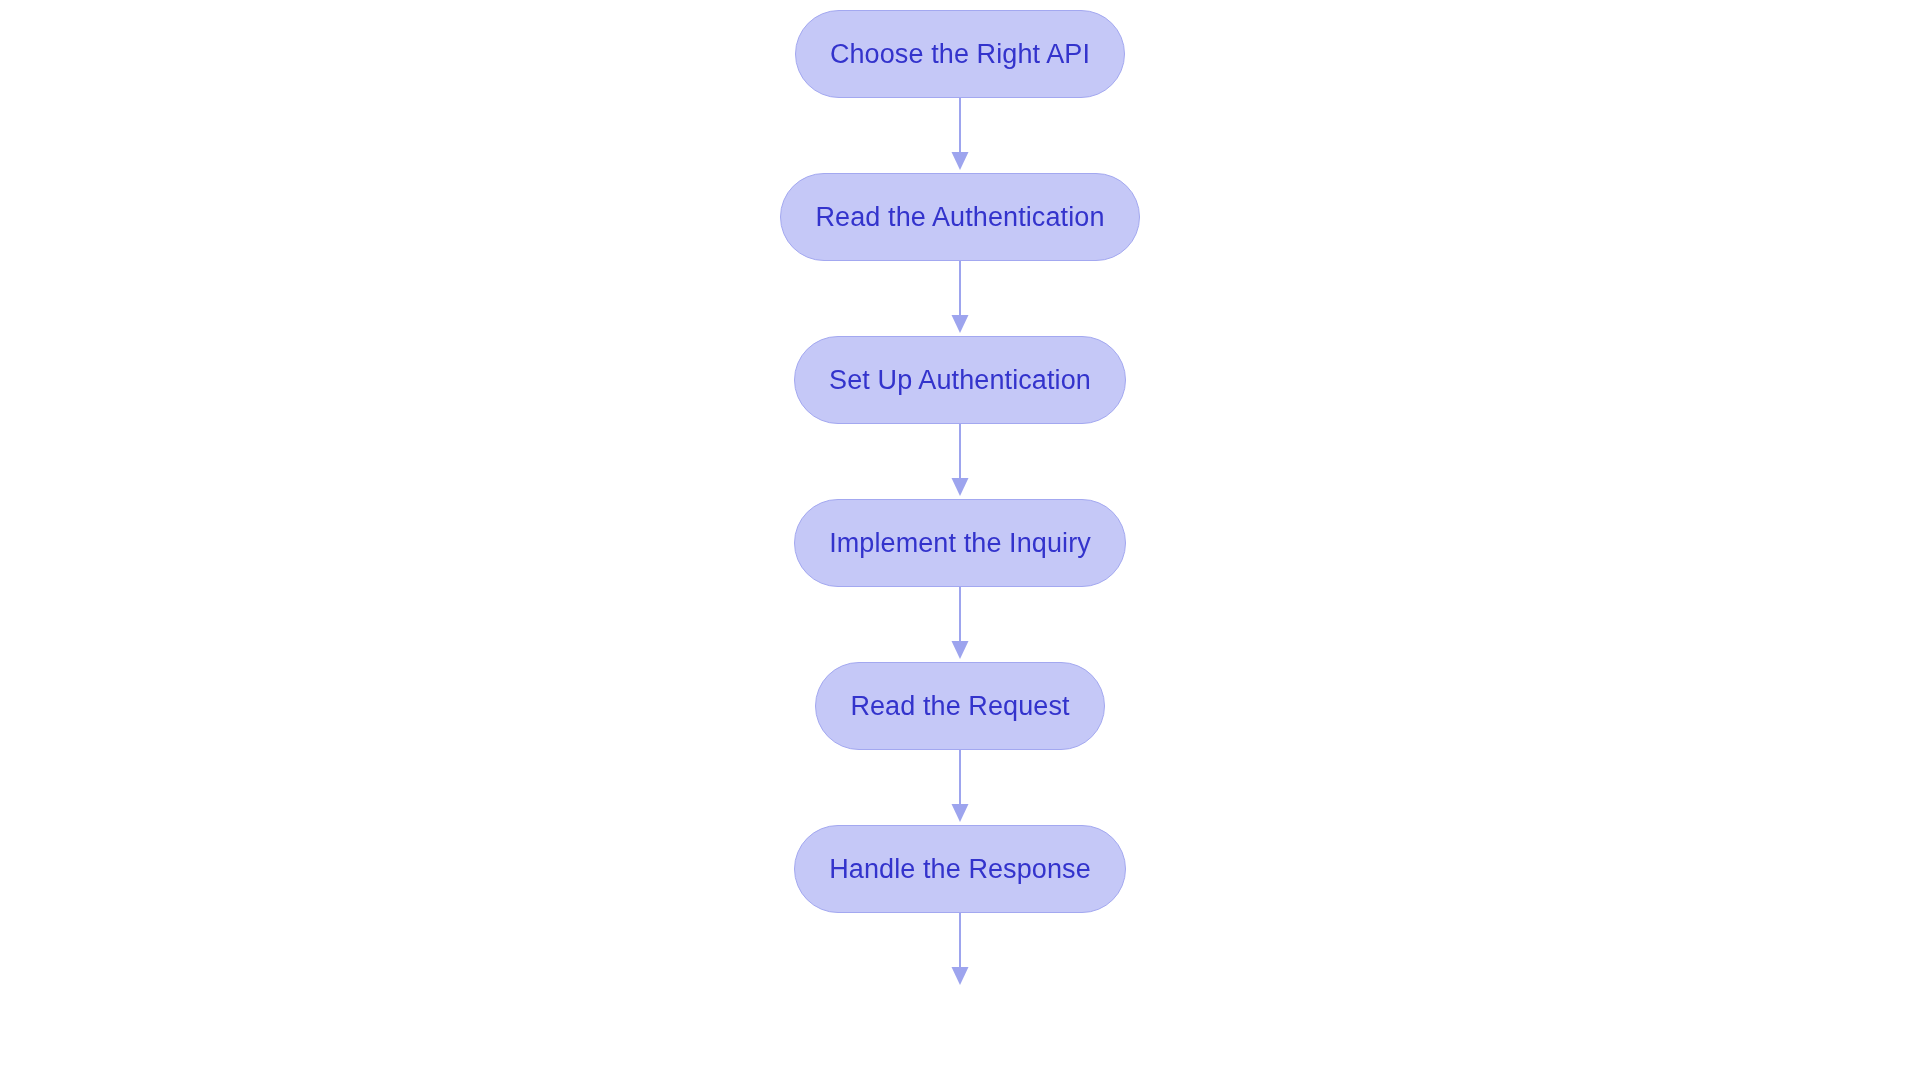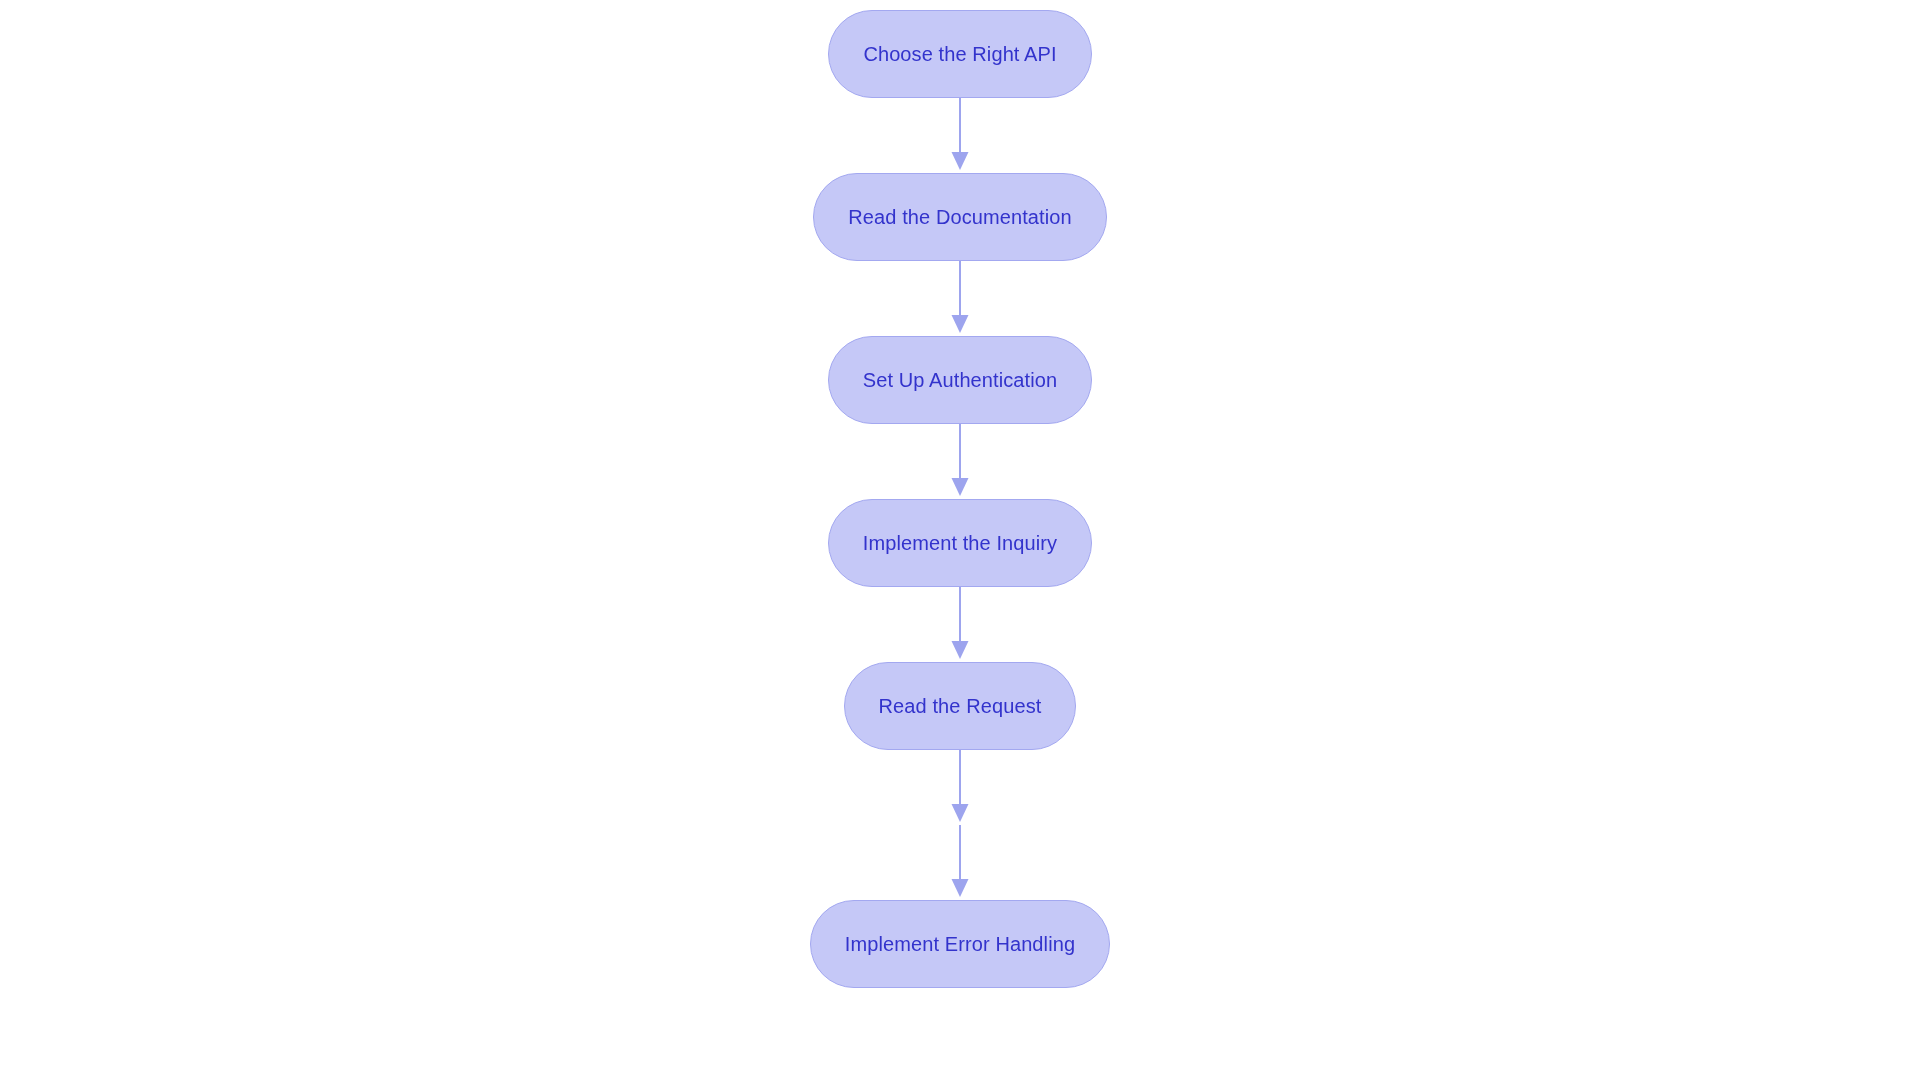--- a/index.html
+++ b/index.html
@@ -41,21 +41,21 @@
     border-radius: 44px;
     background: #c5c8f7;
     border: 1.5px solid #a3a8f0;
     display: flex;
     align-items: center;
     justify-content: center;
     padding: 0 34px;
     white-space: nowrap;
   }
   .flow-node-label {
-    font-size: 20px;
+    font-size: 27px;
     line-height: 1;
     color: #3333cc;
     letter-spacing: 0.1px;
     font-weight: 400;
   }
   .flow-connector {
     width: 24px;
     height: 75px;
     display: block;
   }
@@ -80,21 +80,21 @@
         <span class="flow-node-label">Choose the Right API</span>
       </div>
       <svg class="flow-connector" viewBox="0 0 24 75">
         <line class="connector-line" x1="12" y1="0" x2="12" y2="56"></line>
         <polygon class="connector-head" points="12,72 3.5,54 20.5,54"></polygon>
       </svg>
     </div>
 
     <div class="flow-step">
       <div class="flow-node">
-        <span class="flow-node-label">Read the Documentation</span>
+        <span class="flow-node-label">Read the Authentication</span>
       </div>
       <svg class="flow-connector" viewBox="0 0 24 75">
         <line class="connector-line" x1="12" y1="0" x2="12" y2="56"></line>
         <polygon class="connector-head" points="12,72 3.5,54 20.5,54"></polygon>
       </svg>
     </div>
 
     <div class="flow-step">
       <div class="flow-node">
         <span class="flow-node-label">Set Up Authentication</span>
@@ -119,26 +119,24 @@
       <div class="flow-node">
         <span class="flow-node-label">Read the Request</span>
       </div>
       <svg class="flow-connector" viewBox="0 0 24 75">
         <line class="connector-line" x1="12" y1="0" x2="12" y2="56"></line>
         <polygon class="connector-head" points="12,72 3.5,54 20.5,54"></polygon>
       </svg>
     </div>
 
     <div class="flow-step">
+      <div class="flow-node">
+        <span class="flow-node-label">Handle the Response</span>
+      </div>
       <svg class="flow-connector" viewBox="0 0 24 75">
         <line class="connector-line" x1="12" y1="0" x2="12" y2="56"></line>
         <polygon class="connector-head" points="12,72 3.5,54 20.5,54"></polygon>
       </svg>
     </div>
 
-    <div class="flow-step">
-      <div class="flow-node">
-        <span class="flow-node-label">Implement Error Handling</span>
-      </div>
-    </div>
 
   </div>
 </div>
 
 </body></html>

